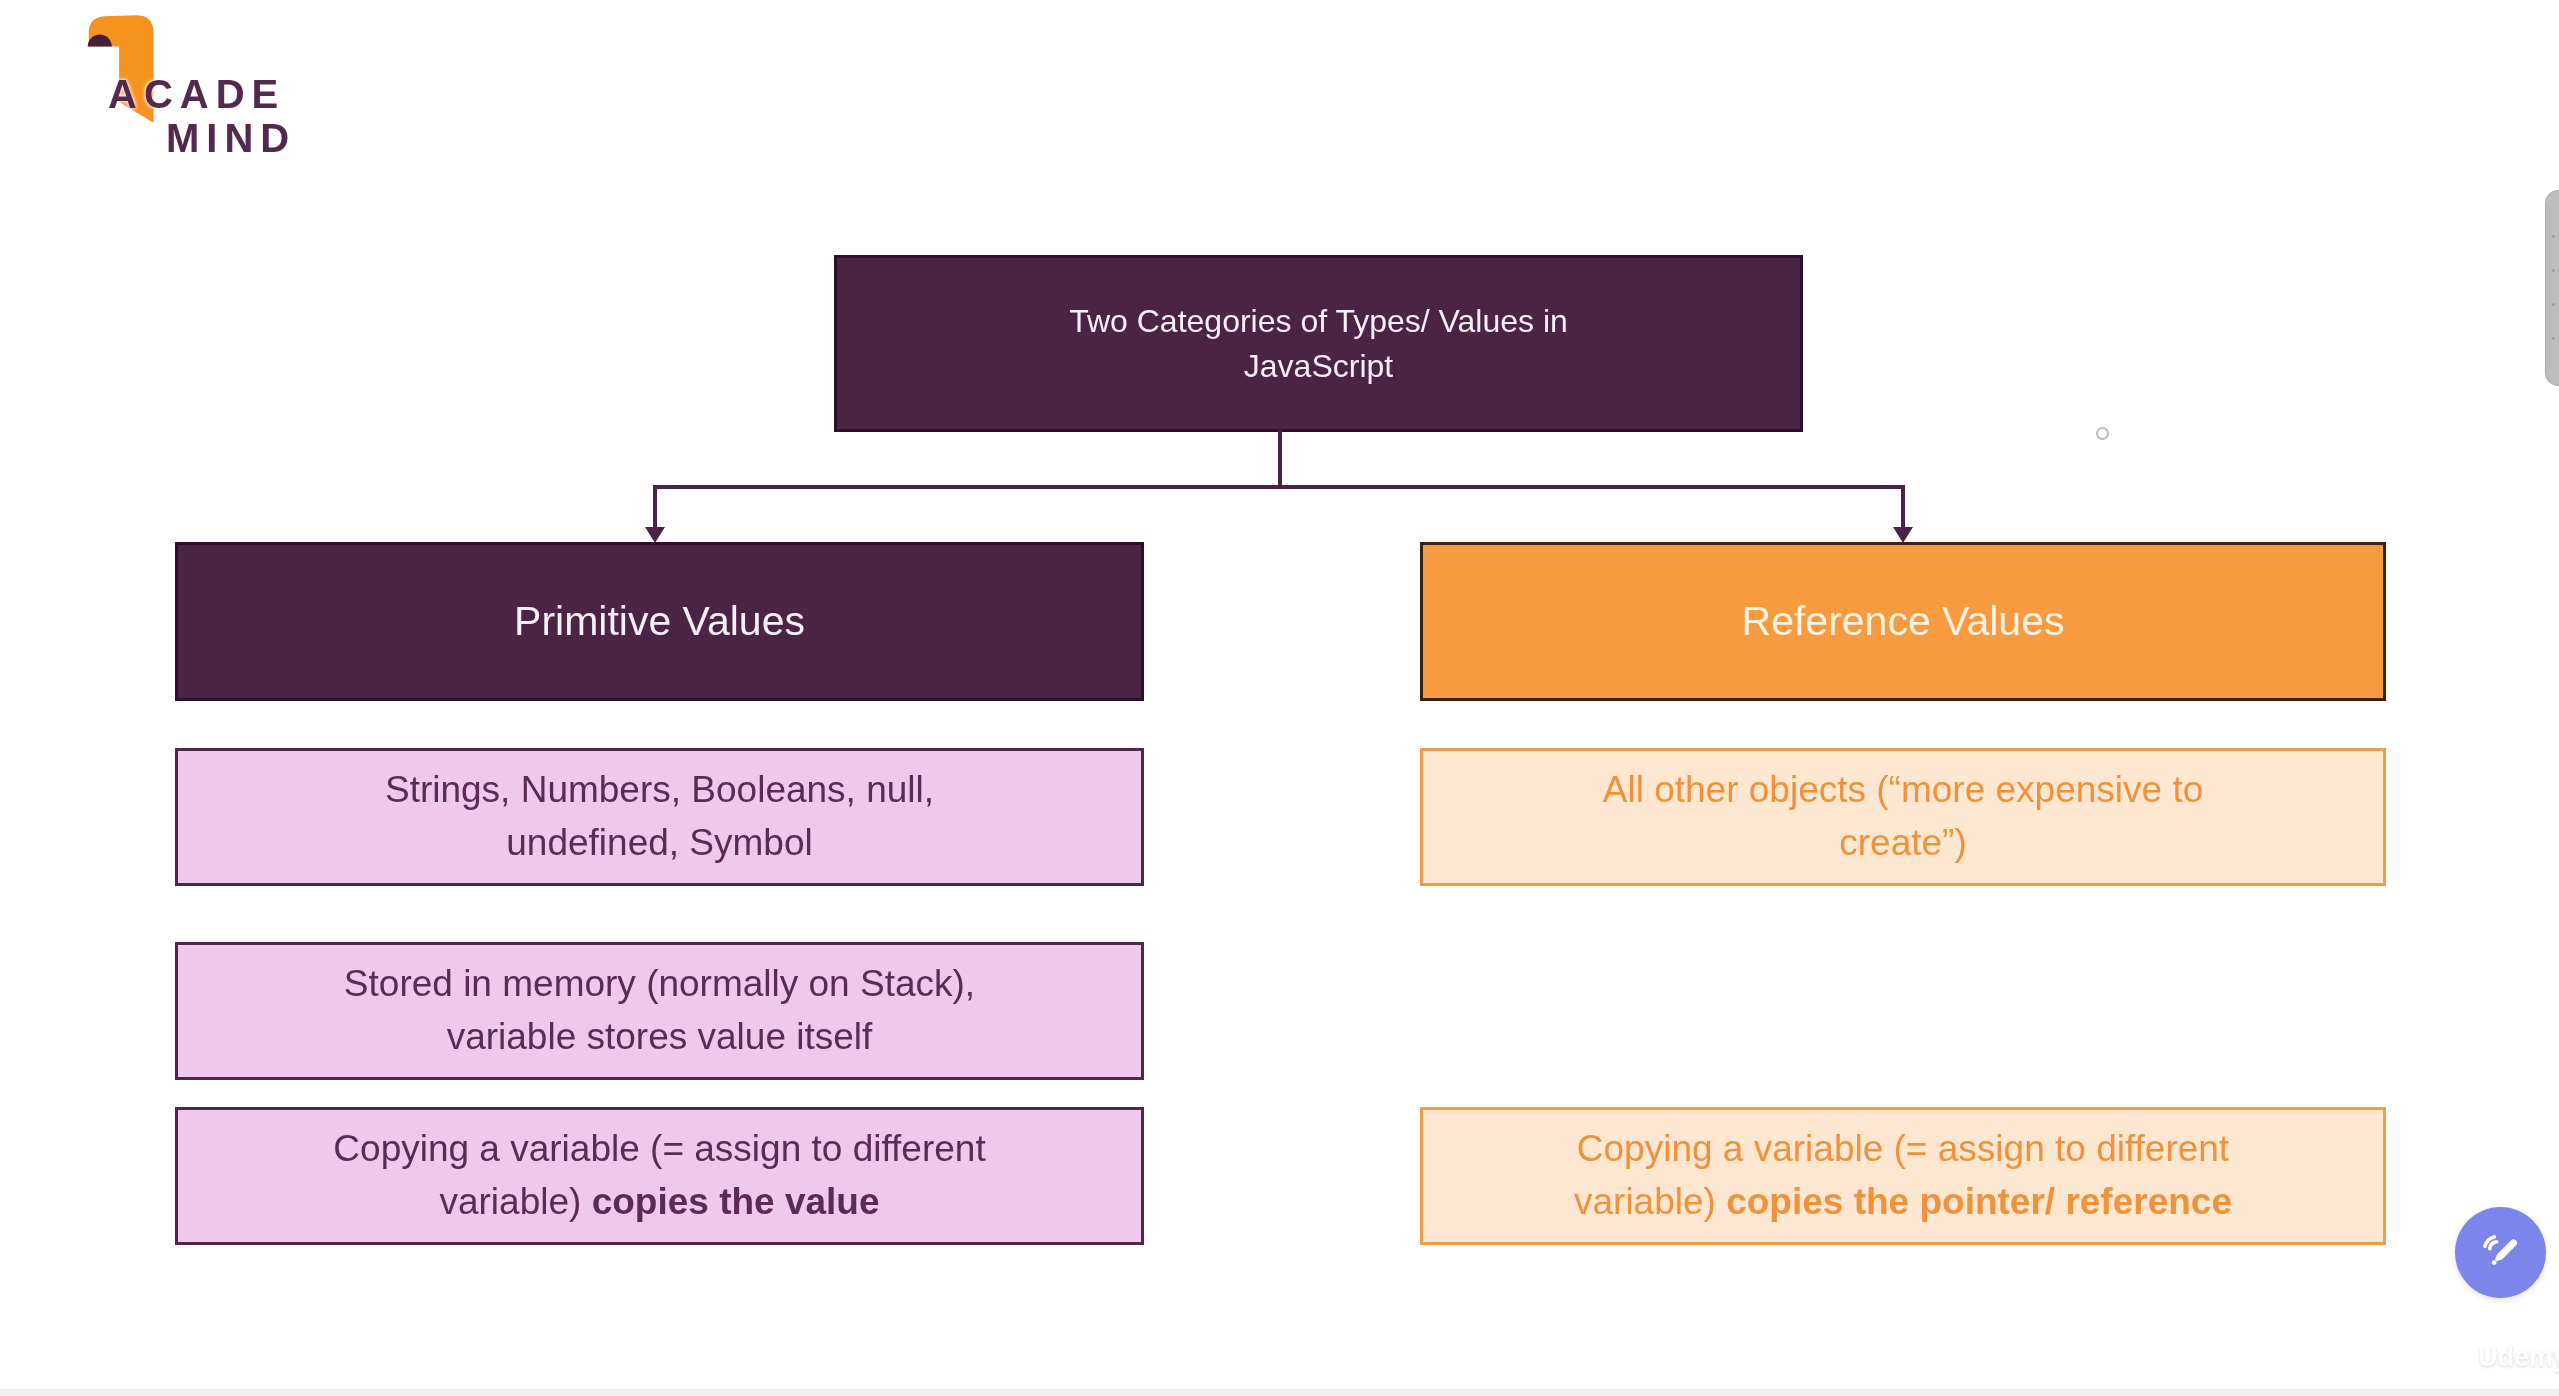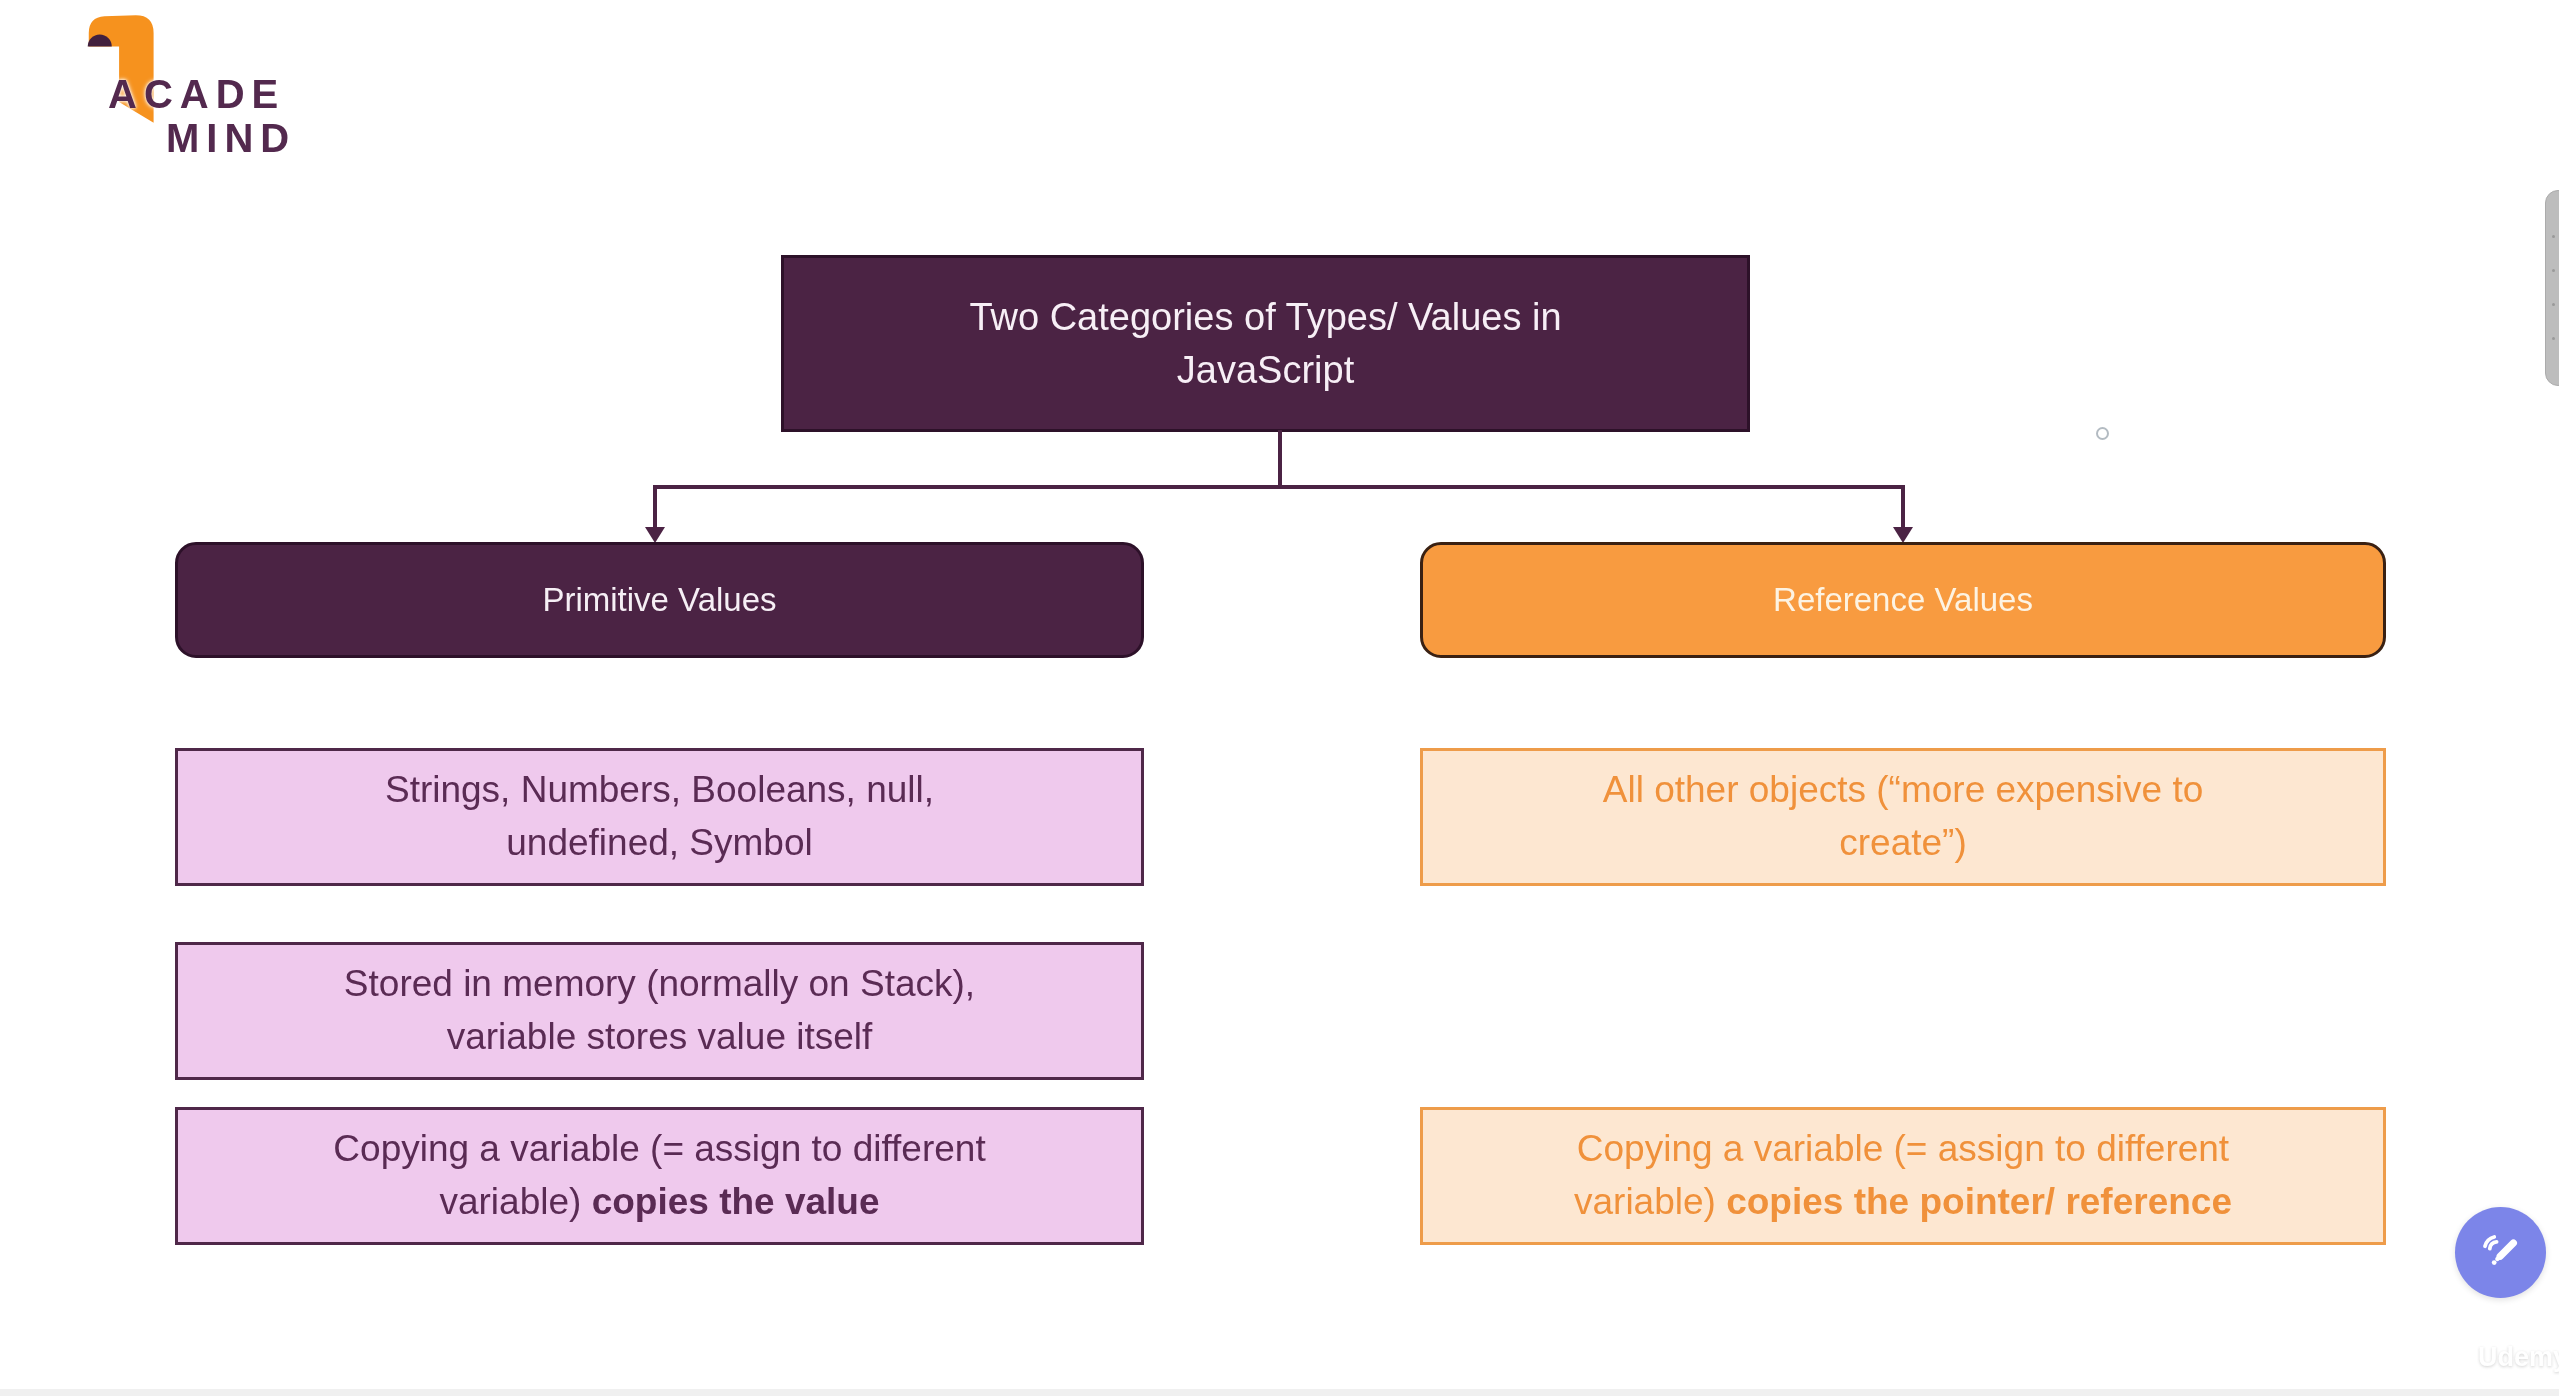--- a/index.html
+++ b/index.html
@@ -13,23 +13,23 @@
   .brand-line{position:absolute;font-weight:700;color:#53294E;
     text-shadow:0 0 3px #fff, 0 0 5px #fff;}
   .brand-line.l1{left:38px;top:62px;font-size:40px;letter-spacing:7px;}
   .brand-line.l2{left:96px;top:106px;font-size:40px;letter-spacing:7px;}
   
   .page-title{position:absolute;left:424px;top:36px;font-size:64px;font-weight:700;
     color:#4E4E4E;letter-spacing:0px;}
   
   .dbox{position:absolute;display:flex;align-items:center;justify-content:center;
     text-align:center;white-space:pre-line;box-sizing:border-box;line-height:1.38;}
-  .root-box{left:781px;top:255px;width:969px;height:177px;background:#4B2344;
-    border:3px solid #2D1129;color:#F7EFF6;font-size:38px;}
-  .hdr{height:116px;top:542px;font-size:33px;border-radius:21px;}
+  .root-box{left:834px;top:255px;width:969px;height:177px;background:#4B2344;
+    border:3px solid #2D1129;color:#F7EFF6;font-size:32px;}
+  .hdr{height:159px;top:542px;font-size:41px;}
   .hdr.purple{left:175px;width:969px;background:#4B2344;border:3px solid #2D1129;color:#F6EFF5;}
   .hdr.orange{left:1420px;width:966px;background:#F89B40;border:3px solid #3A2113;color:#FDF3E2;}
   .item{height:138px;font-size:37px;line-height:1.42;}
   .item.purple{left:175px;width:969px;background:#EFC9ED;border:3px solid #4F2849;color:#5A2B54;}
   .item.orange{left:1420px;width:966px;background:#FDE7D1;border:3px solid #EE9C4A;color:#F0913B;}
   .row1{top:748px;} .row2{top:927px;margin-top:15px;} .row3{top:1107px;}
   .item b{font-weight:700;}
   
   .cline{position:absolute;background:#4B2344;}
   .stem{left:1278px;top:430px;width:4px;height:57px;}

